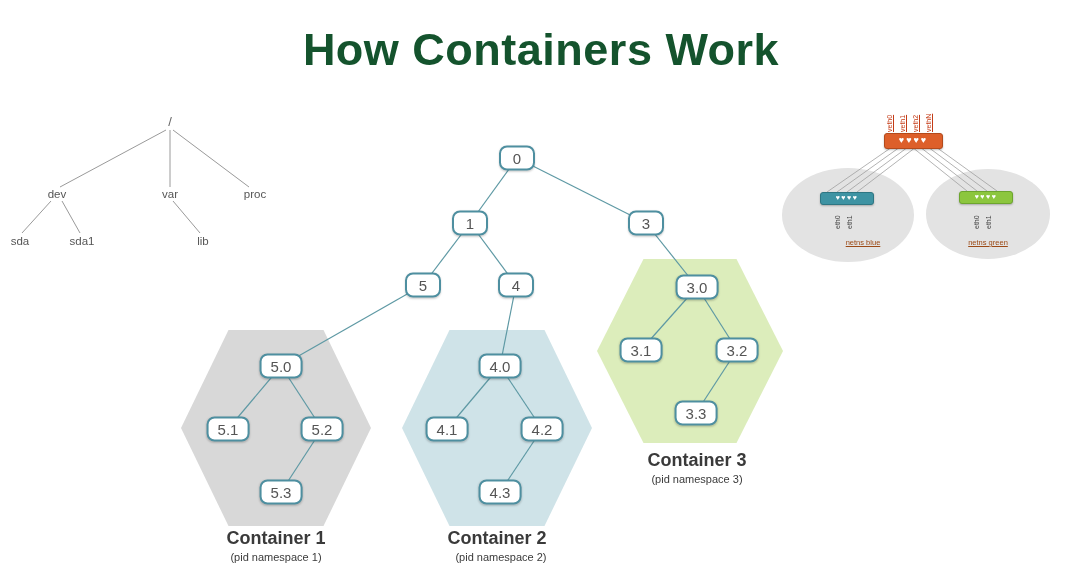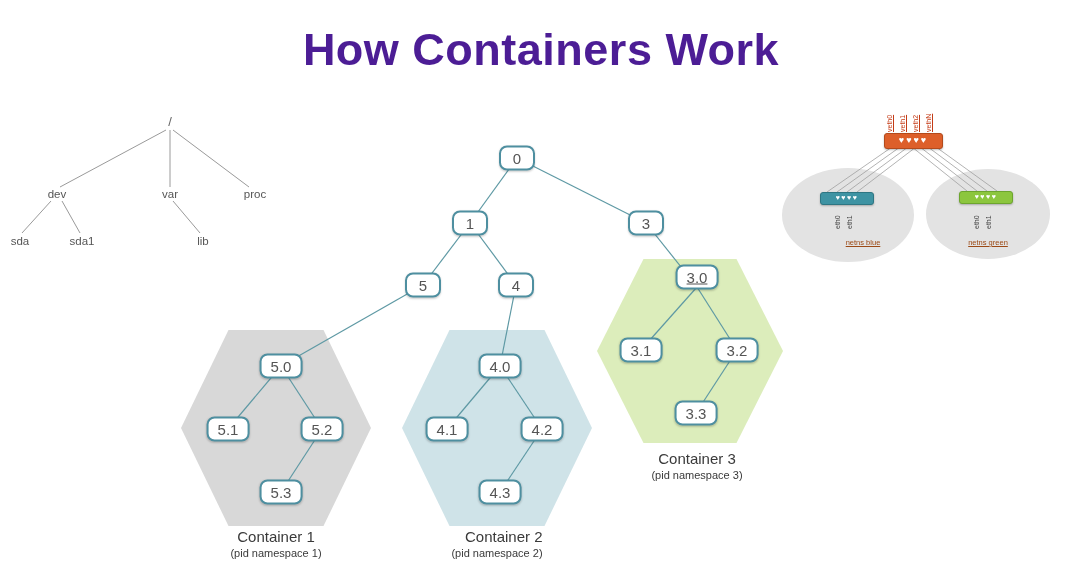--- a/index.html
+++ b/index.html
@@ -1,32 +1,32 @@
 <!DOCTYPE html>
 <html><head>
 <meta charset="utf-8">
 <style>
   html,body{margin:0;padding:0;background:#fff;}
   .canvas{position:relative;width:1082px;height:579px;background:#ffffff;overflow:hidden;
           font-family:"Liberation Sans", sans-serif;}
   svg.layer{position:absolute;left:0;top:0;}
 
   .title{position:absolute;left:0;top:24px;width:1082px;text-align:center;
-         color:#4c1d95;font-size:45px;font-weight:600;letter-spacing:0.5px;}
+         color:#14532d;font-size:45px;font-weight:600;letter-spacing:0.5px;}
 
   .fs-label{position:absolute;transform:translate(-50%,-50%);font-size:11.5px;color:#555;}
   .fs-root{font-size:13px;color:#666;}
 
   .pnode{position:absolute;transform:translate(-50%,-50%);background:#fff;
          border:2px solid #4e8fa0;border-radius:8px;padding:2px 9px;
          font-size:15px;color:#555;text-align:center;min-width:14px;
          box-shadow:0 1px 2px rgba(0,0,0,.18);}
 
   .container-label{position:absolute;transform:translate(-50%,0);text-align:center;color:#3a3a3a;}
-  .container-label .name{font-size:15px;font-weight:400;}
+  .container-label .name{font-size:18px;font-weight:700;}
   .container-label .sub{font-size:11px;margin-top:2px;}
 
   .netbar{position:absolute;border-radius:3px;color:#fff;text-align:center;
           box-shadow:0 1px 2px rgba(0,0,0,.25);}
   .bridge{left:884px;top:133px;width:57px;height:14px;background:#dd5f2a;
           border:1px solid #b34a1c;line-height:13px;font-size:9px;letter-spacing:2px;}
   .bar-blue{left:820px;top:192px;width:52px;height:11px;background:#3e93a3;
           border:1px solid #2e7683;line-height:10px;font-size:7px;letter-spacing:1.5px;}
   .bar-green{left:959px;top:191px;width:52px;height:11px;background:#8cc63e;
           border:1px solid #6da52e;line-height:10px;font-size:7px;letter-spacing:1.5px;}
@@ -100,21 +100,21 @@
   <div class="fs-label" style="left:255px;top:194px;">proc</div>
   <div class="fs-label" style="left:20px;top:241px;">sda</div>
   <div class="fs-label" style="left:82px;top:241px;">sda1</div>
   <div class="fs-label" style="left:203px;top:241px;">lib</div>
 
   <div class="pnode" style="left:517px;top:158px;">0</div>
   <div class="pnode" style="left:470px;top:223px;">1</div>
   <div class="pnode" style="left:646px;top:223px;">3</div>
   <div class="pnode" style="left:423px;top:285px;">5</div>
   <div class="pnode" style="left:516px;top:285px;">4</div>
-  <div class="pnode" style="left:697px;top:277px;text-decoration:underline;">3.0</div>
+  <div class="pnode" style="left:697px;top:287px;">3.0</div>
   <div class="pnode" style="left:281px;top:366px;">5.0</div>
   <div class="pnode" style="left:500px;top:366px;">4.0</div>
   <div class="pnode" style="left:641px;top:350px;">3.1</div>
   <div class="pnode" style="left:737px;top:350px;">3.2</div>
   <div class="pnode" style="left:228px;top:429px;">5.1</div>
   <div class="pnode" style="left:322px;top:429px;">5.2</div>
   <div class="pnode" style="left:447px;top:429px;border-radius:8px;">4.1</div>
   <div class="pnode" style="left:542px;top:429px;">4.2</div>
   <div class="pnode" style="left:696px;top:413px;">3.3</div>
   <div class="pnode" style="left:281px;top:492px;">5.3</div>

